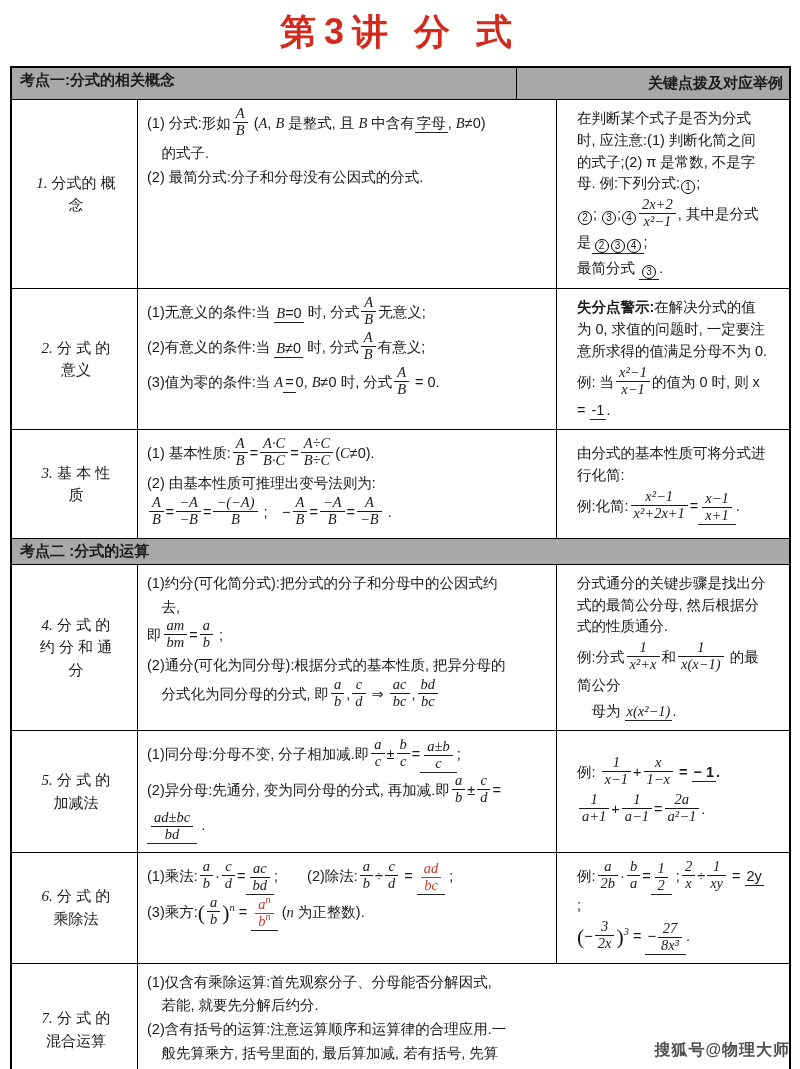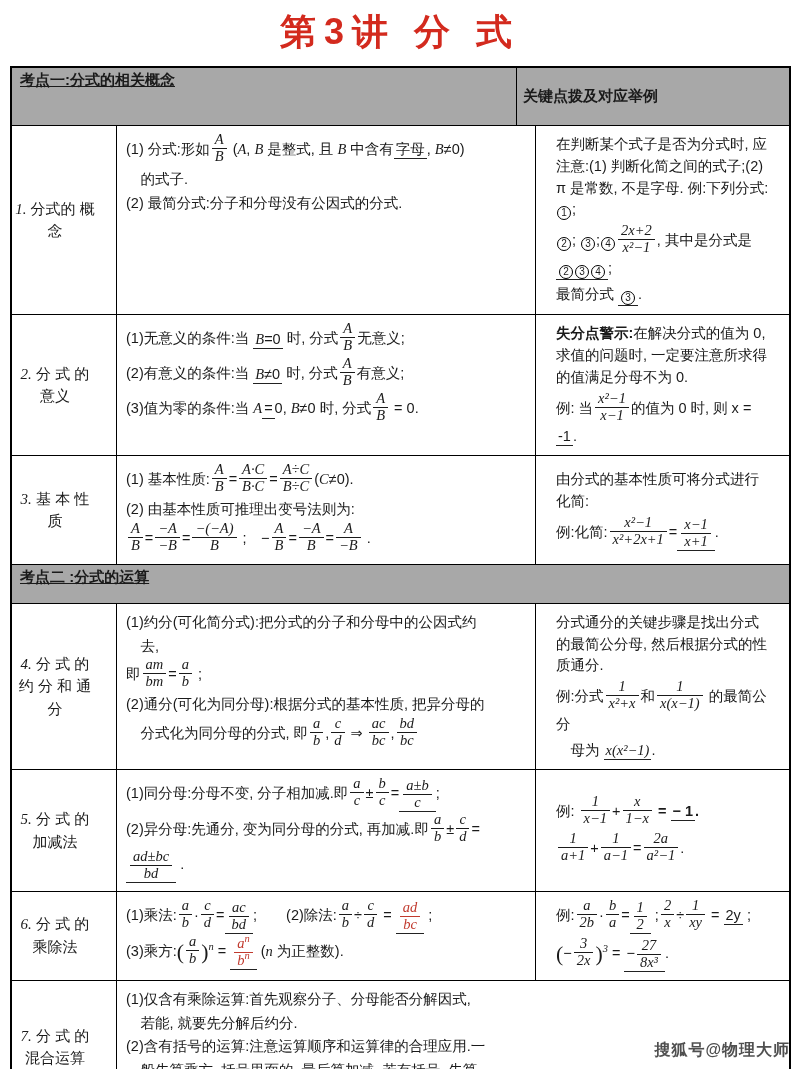--- a/index.html
+++ b/index.html
@@ -16,28 +16,28 @@
   .title{
     color:var(--red);text-align:center;font-weight:bold;font-size:36px;
     letter-spacing:8px;margin:8px 0 0 0;padding:0;
   }
   .table{
     position:absolute;left:10px;top:66px;width:781px;
     border:2px solid #000;background:#fff;font-size:14.5px;
   }
   .sec-row{display:flex;background:var(--hdr-gray);font-weight:bold;font-size:15px;border-top:1px solid #000;}
   .table > .sec-row:first-child{border-top:none;}
-  .sec-left{flex:0 0 504px;padding:3px 8px;text-decoration:underline;}
-  .sec-right{flex:1;text-align:left;padding:19px 6px;border-left:1px solid #000;}
+  .sec-left{flex:0 0 504px;padding:3px 8px;}
+  .sec-right{flex:1;text-align:right;padding:6px 6px;border-left:1px solid #000;}
   .sec-right.empty{border-left:none;}
   .row{display:flex;border-top:1px solid #000;align-items:stretch;}
   .cell{padding:5px 8px;}
   .label{
     flex:0 0 86px;display:flex;flex-direction:column;justify-content:center;
-    text-align:center;font-size:15px;padding:4px 3px;line-height:1.5;
+    text-align:center;font-size:15px;padding:4px 3px;line-height:1.5;margin-left:21px;
   }
   .content{flex:0 0 419px;border-left:1px solid #000;padding:6px 6px 6px 9px;margin-left:18px;}
   .example{
     flex:1;border-left:1px solid #000;display:flex;flex-direction:column;
     justify-content:center;padding:6px 20px;
   }
   .line{line-height:1.5;margin:2px 0;}
   .t-frac{
     display:inline-flex;flex-direction:column;text-align:center;vertical-align:middle;
     margin:0 2px;line-height:1.1;font-family:"Liberation Serif","DejaVu Serif",serif;

